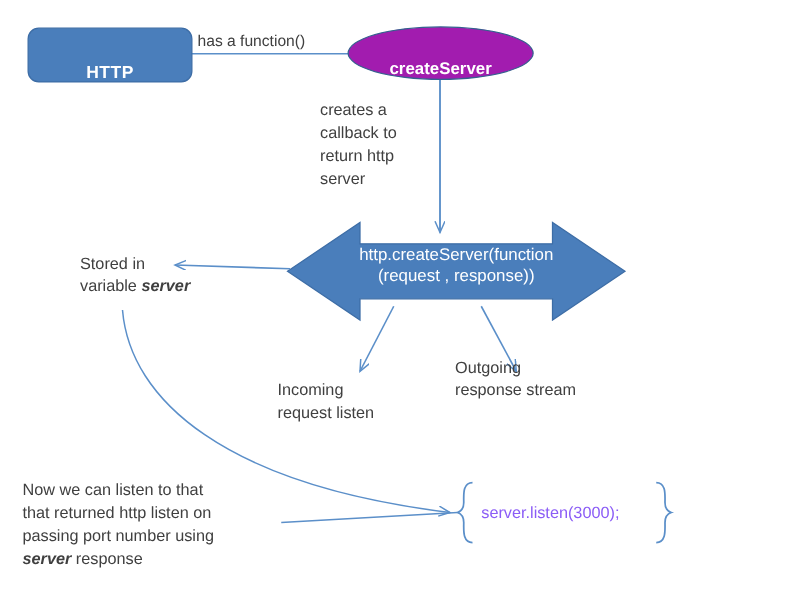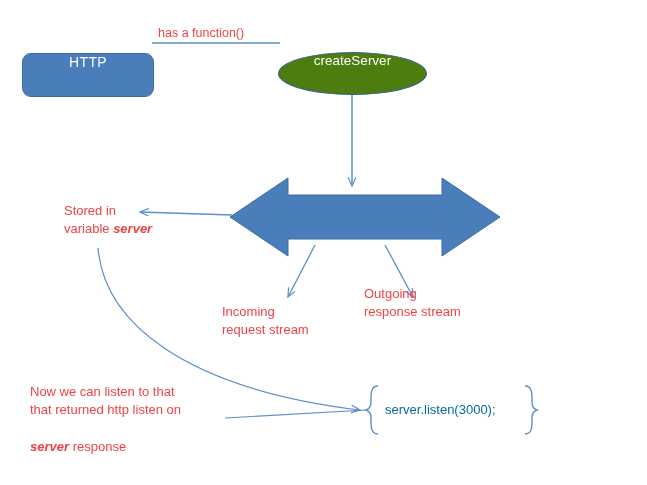--- a/index.html
+++ b/index.html
@@ -20,85 +20,84 @@
   #wires {
     position: absolute;
     left: 0;
     top: 0;
     width: 647px;
     height: 485px;
   }
   .node {
     position: absolute;
     display: flex;
-    align-items: flex-start;
+    align-items: flex-end;
     justify-content: center;
     color: #ffffff;
-    font-weight: normal;
+    font-weight: bold;
     text-align: center;
     line-height: 1.15;
     z-index: 3;
-    margin-top: 31px;
   }
   #http-box {
     left: 22px;
     top: 22px;
     width: 130px;
     height: 42px;
     background: #4a7ebb;
     border: 1px solid #3d6da6;
     border-radius: 9px;
     font-size: 14px;
     letter-spacing: 0.4px;
   }
   #createserver-ellipse {
     left: 278px;
     top: 21px;
     width: 147px;
     height: 41px;
-    background: #4d7c0f;
+    background: #a21caf;
     border: 1px solid #35618f;
     border-radius: 50%;
     font-size: 13.5px;
   }
   #arrow-shape-label {
     position: absolute;
     left: 243px;
     top: 196px;
     width: 244px;
     text-align: center;
     color: #ffffff;
     font-size: 13.5px;
     line-height: 1.25;
     z-index: 3;
     pointer-events: none;
   }
   .caption {
     position: absolute;
-    color: #ef4444;
+    color: #404040;
     font-size: 13px;
     line-height: 1.42;
     z-index: 2;
     white-space: pre-line;
   }
   .caption b {
     font-weight: bold;
     font-style: italic;
   }
   #label-has-function { left: 158px; top: 25px; font-size: 12.5px; }
   #label-creates-callback { left: 256px; top: 79px; }
   #label-stored-in { left: 64px; top: 202px; }
   #label-incoming { left: 222px; top: 303px; }
   #label-outgoing { left: 364px; top: 285px; }
-  #label-now-listen { left: 18px; top: 383px; margin-left: 12px; }
+  #label-now-listen { left: 18px; top: 383px; }
   #label-server-listen {
     left: 385px;
     top: 401px;
     font-size: 13px;
-    color: #0369a1;
+    color: #8b5cf6;
   }
 </style>
 </head>
 <body>
 
 <div id="canvas">
 
   <svg id="wires" viewBox="0 0 647 485" xmlns="http://www.w3.org/2000/svg">
     <defs>
       <marker id="arrowOpen" markerWidth="12" markerHeight="12" refX="9" refY="4" orient="auto" markerUnits="userSpaceOnUse">
@@ -134,30 +133,38 @@
   </svg>
 
   <div class="node" id="http-box">
     <span>HTTP</span>
   </div>
 
   <div class="node" id="createserver-ellipse">
     <span>createServer</span>
   </div>
 
+  <div id="arrow-shape-label">
+    <div>http.createServer(function</div>
+    <div>(request , response))</div>
+  </div>
 
   <div class="caption" id="label-has-function">has a function()</div>
 
+  <div class="caption" id="label-creates-callback">creates a
+callback to
+return http
+server</div>
 
   <div class="caption" id="label-stored-in"><span>Stored in
 variable </span><b>server</b></div>
 
   <div class="caption" id="label-incoming">Incoming
-request stream</div>
+request listen</div>
 
   <div class="caption" id="label-outgoing">Outgoing
 response stream</div>
 
-  <div class="caption" id="label-now-listen"><span>Now we can listen to that</span><br><span>that returned http listen on</span><br><br><b>server</b><span> response</span></div>
+  <div class="caption" id="label-now-listen"><span>Now we can listen to that</span><br><span>that returned http listen on</span><br><span>passing port number using</span><br><b>server</b><span> response</span></div>
 
   <div class="caption" id="label-server-listen">server.listen(3000);</div>
 
 </div>
 
 </body></html>

